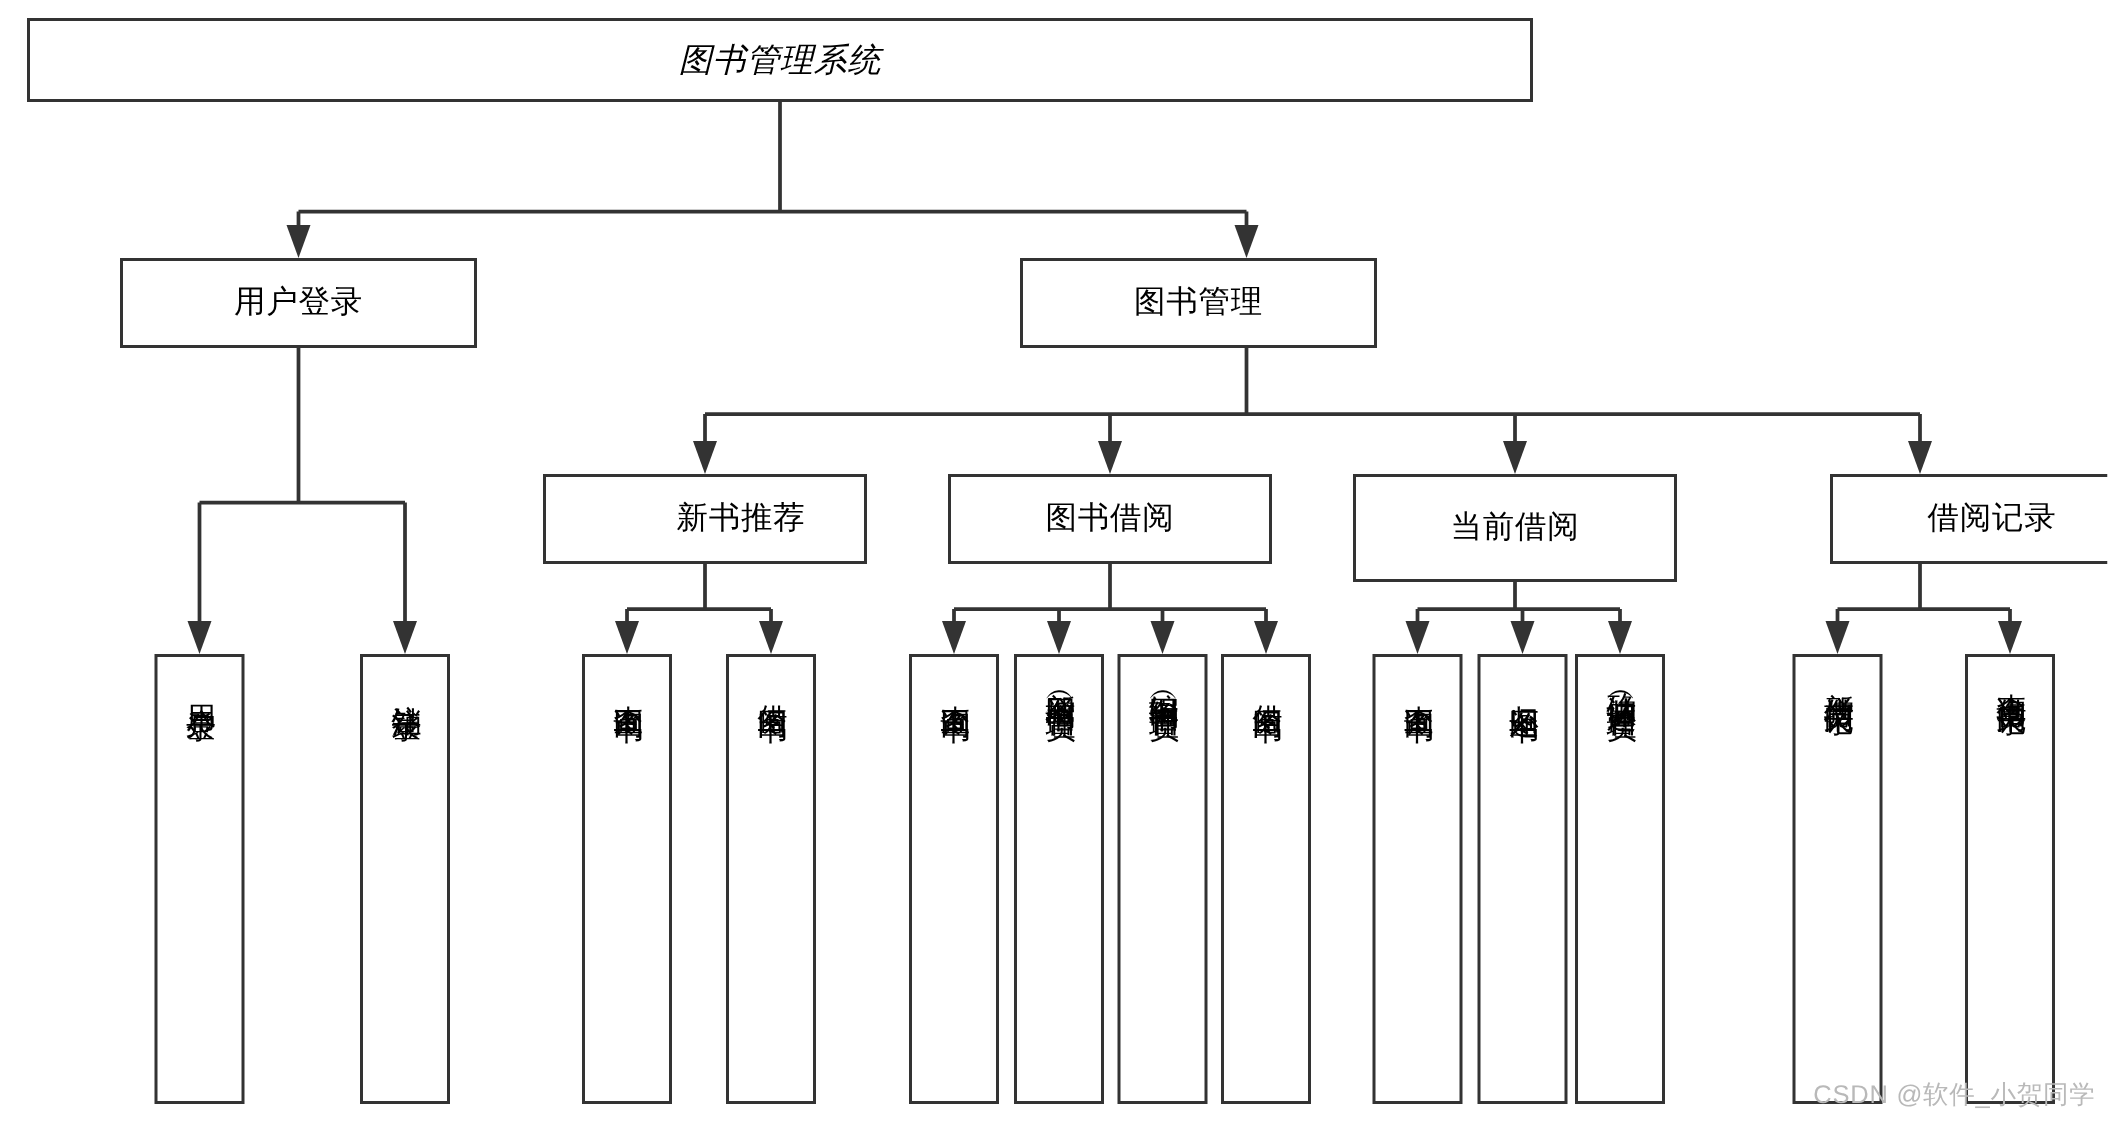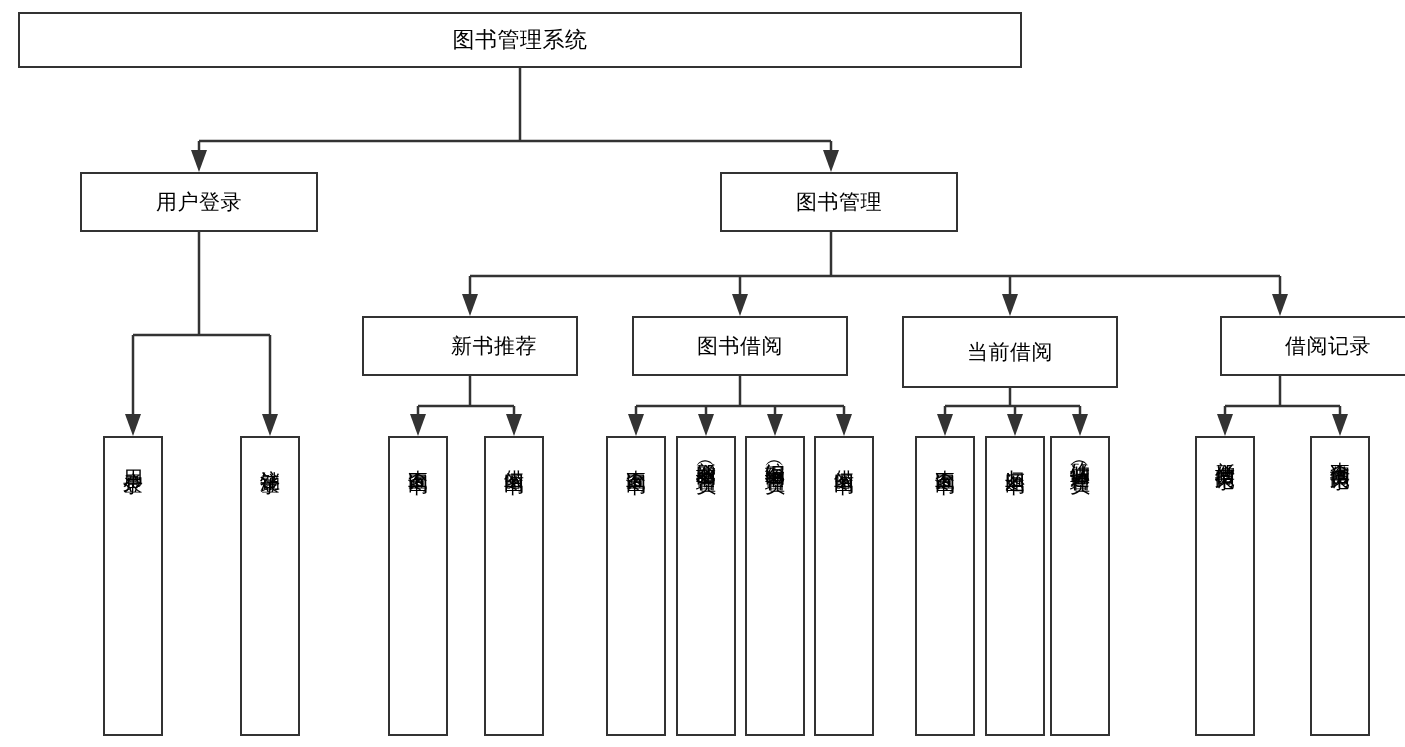--- a/index.html
+++ b/index.html
@@ -47,20 +47,21 @@
     padding-top: 16px;
     font-size: 20px;
     letter-spacing: 2px;
     line-height: 1.05;
   }
   .node.vertical.tall {
     padding-top: 8px;
   }
   .node.root {
     font-size: 22px;
+    font-style: italic;
   }
   .watermark {
     position: absolute;
     right: 8px;
     bottom: 6px;
     font-size: 17px;
     color: #b9b9b9;
     letter-spacing: 0.5px;
     white-space: nowrap;
   }
@@ -123,21 +124,21 @@
       <line x1="1340" y1="406" x2="1340" y2="416" stroke="#333333" stroke-width="2.5"></line>
       <polygon points="1332,414 1348,414 1340,436" fill="#333333"></polygon>
     </svg>
   <div id="node-layer">
       <div class="node root tall" style="left: 18px; top: 12px; width: 1004px; height: 56px;">
         <span>图书管理系统</span>
       </div>
       <div class="node" style="left: 80px; top: 172px; width: 238px; height: 60px;">
         <span>用户登录</span>
       </div>
-      <div class="node" style="left: 720px; top: 172px; width: 238px; height: 60px;">
+      <div class="node" style="left: 680px; top: 172px; width: 238px; height: 60px;">
         <span>图书管理</span>
       </div>
       <div class="node" style="left: 362px; top: 316px; width: 216px; height: 60px; padding-left: 48px;">
         <span>新书推荐</span>
       </div>
       <div class="node" style="left: 632px; top: 316px; width: 216px; height: 60px; align-items: center;">
         <span>图书借阅</span>
       </div>
       <div class="node" style="left: 902px; top: 316px; width: 216px; height: 72px;">
         <span>当前借阅</span>
@@ -178,13 +179,14 @@
       <div class="node vertical tall" style="left: 1050px; top: 436px; width: 60px; height: 300px;">
         <span>确认归还（管理员）</span>
       </div>
       <div class="node vertical tall" style="left: 1195px; top: 436px; width: 60px; height: 300px;">
         <span>新增借阅记录</span>
       </div>
       <div class="node vertical tall" style="left: 1310px; top: 436px; width: 60px; height: 300px;">
         <span>查询借阅记录</span>
       </div>
     </div>
+  <div class="watermark">CSDN @软件_小贺同学</div>
 </div>
 
 </body></html>

